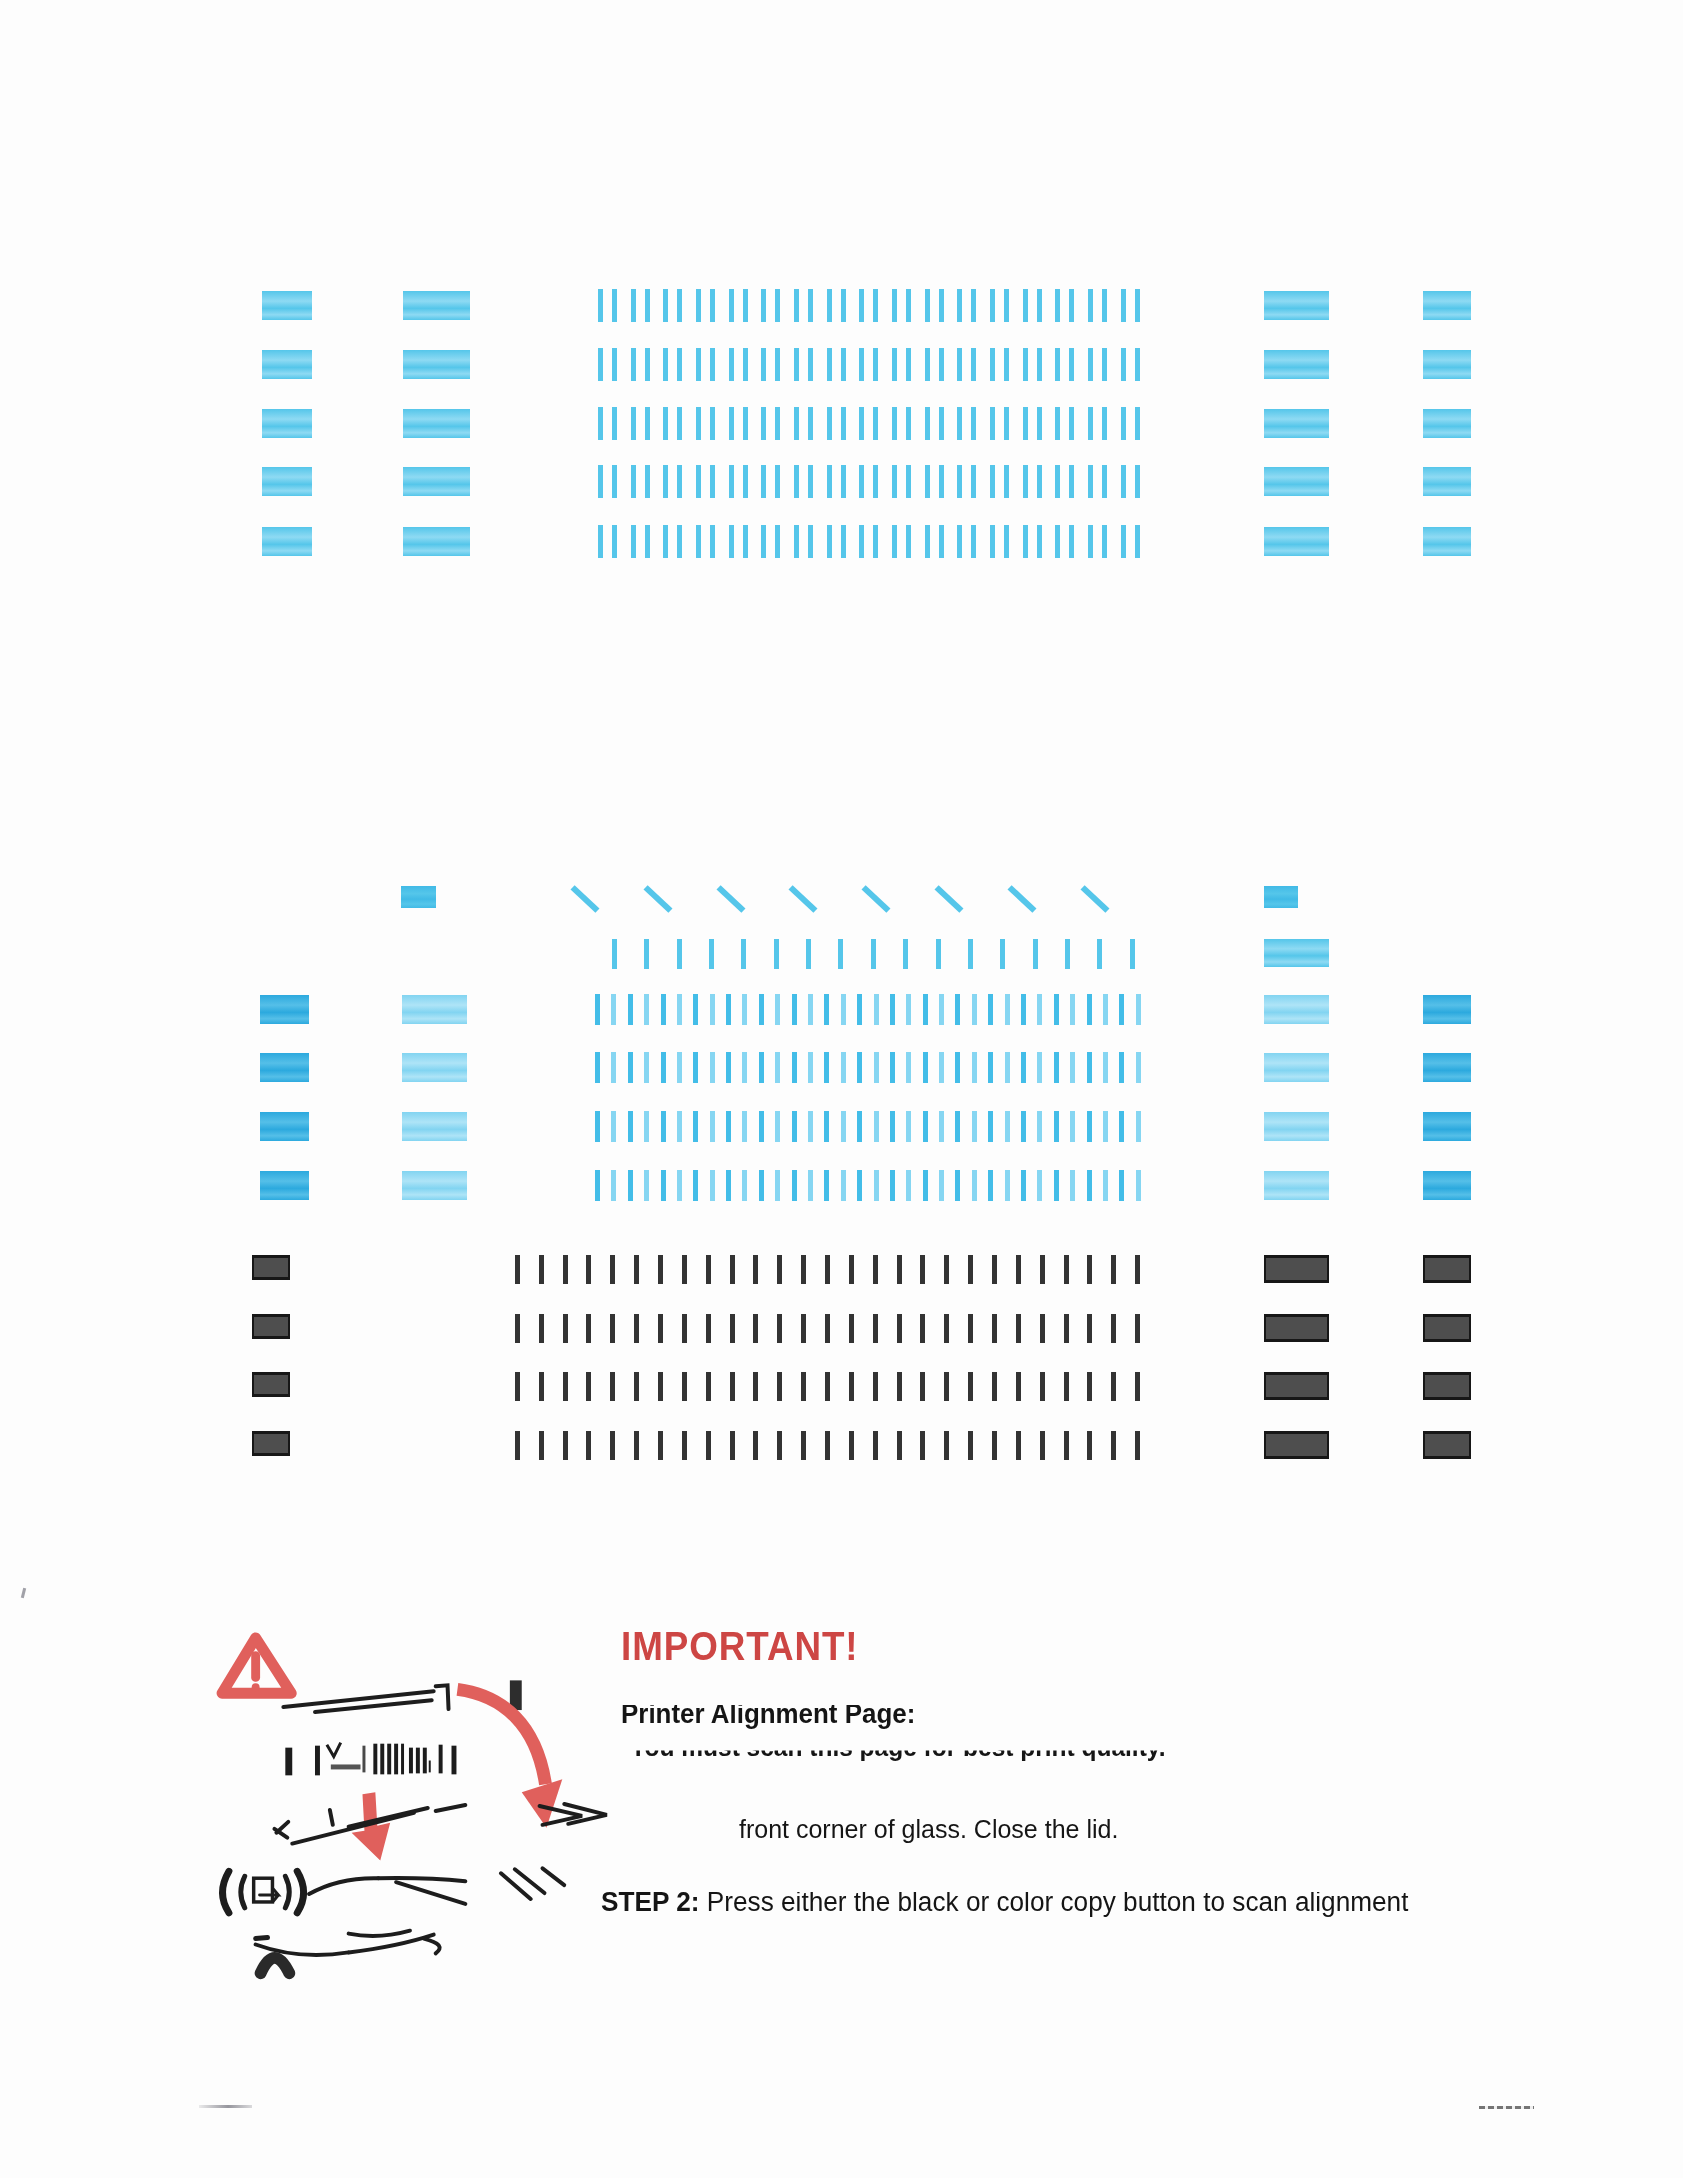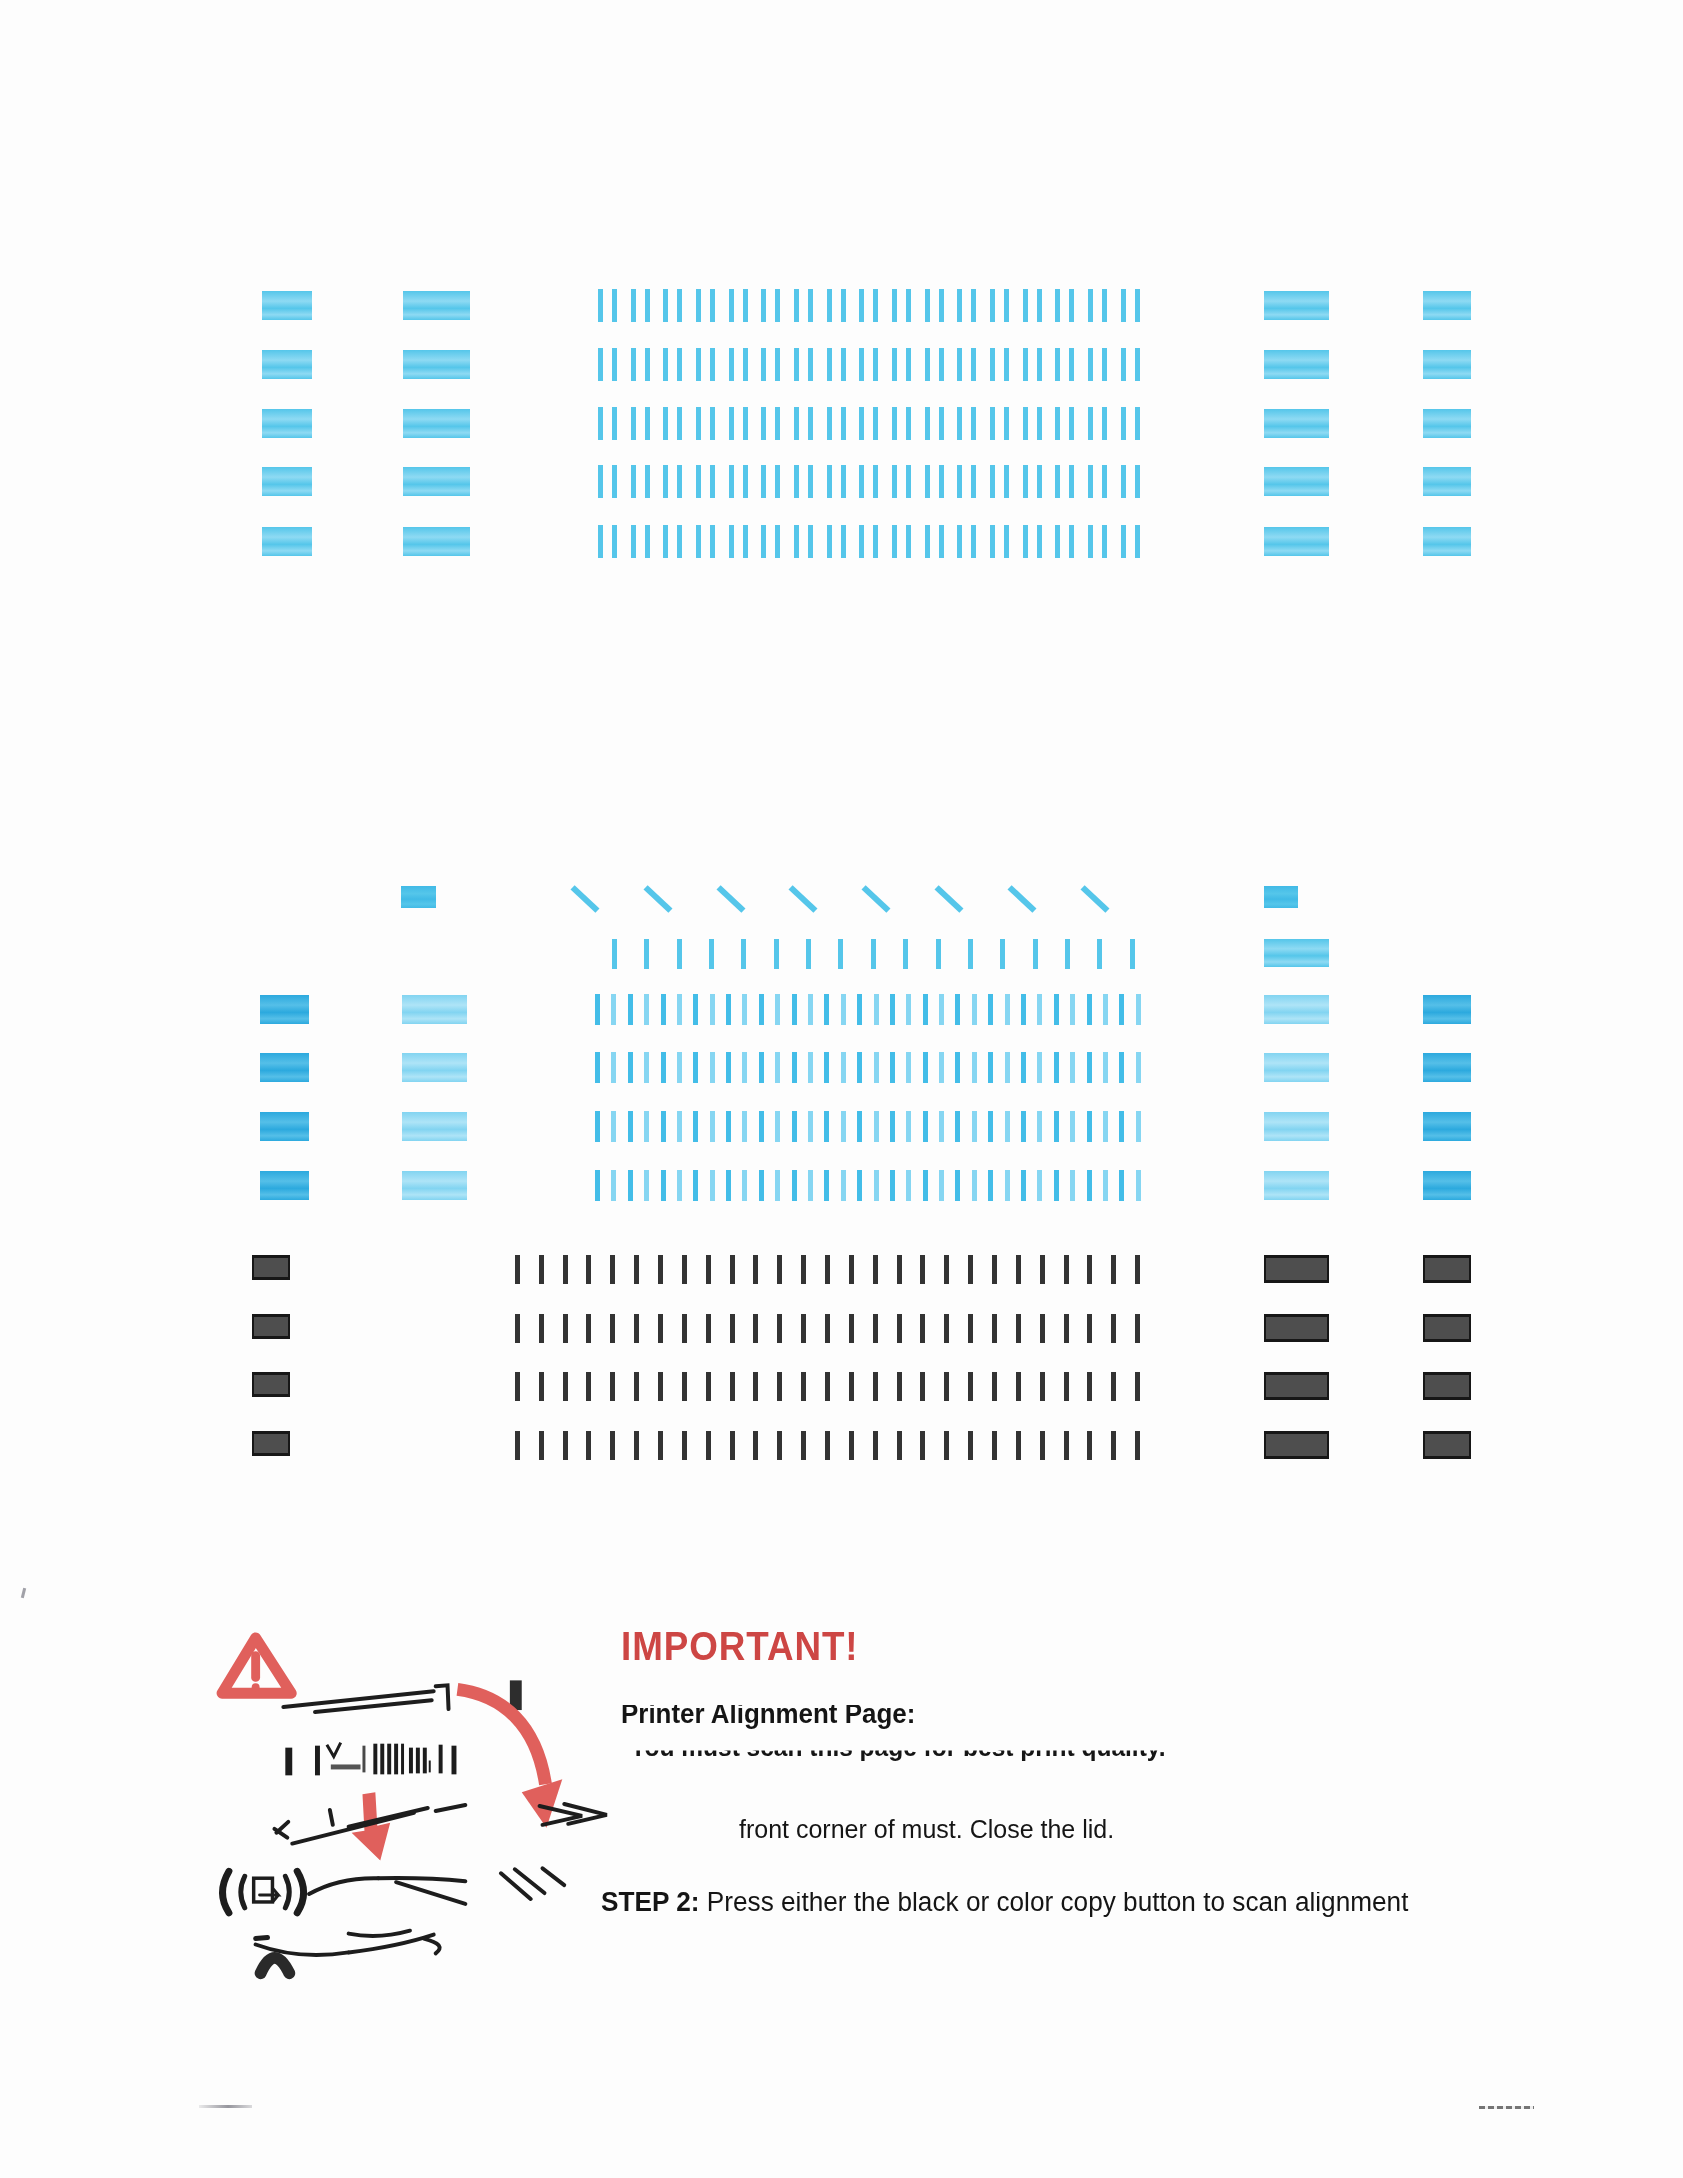--- a/index.html
+++ b/index.html
@@ -596,21 +596,21 @@
       <path d="M 428 1958 Q 452 1964 440 1973"></path>
       <path d="M 258 1958 L 270 1957" stroke-width="5"></path>
       <path d="M 263 1993 Q 277 1962 292 1993" stroke="#2a2a2a" stroke-width="12"></path>
     </g>
   </svg>
 
   <div>
     <div class="txt t-important" style="left:621px;top:1624px;">IMPORTANT!</div>
     <div class="txt t-heading" style="left:621px;top:1699px;">Printer Alignment Page:</div>
     <div class="txt t-faded" style="left:630px;top:1733px;">You must scan this page for best print quality.</div>
-    <div class="txt t-body" style="left:739px;top:1815px;">front corner of must. Close the lid.</div>
+    <div class="txt t-body" style="left:739px;top:1815px;">front corner of glass. Close the lid.</div>
     <div class="txt t-step" style="left:601px;top:1887px;"><b>STEP 2:</b><span> Press either the black or color copy button to scan alignment</span></div>
   </div>
 
   <div class="artifact" id="art-tick-mark"></div>
   <div class="artifact" id="art-line-a"></div>
   <div class="artifact" id="art-line-b"></div>
 </div>
 
 
 </body></html>

